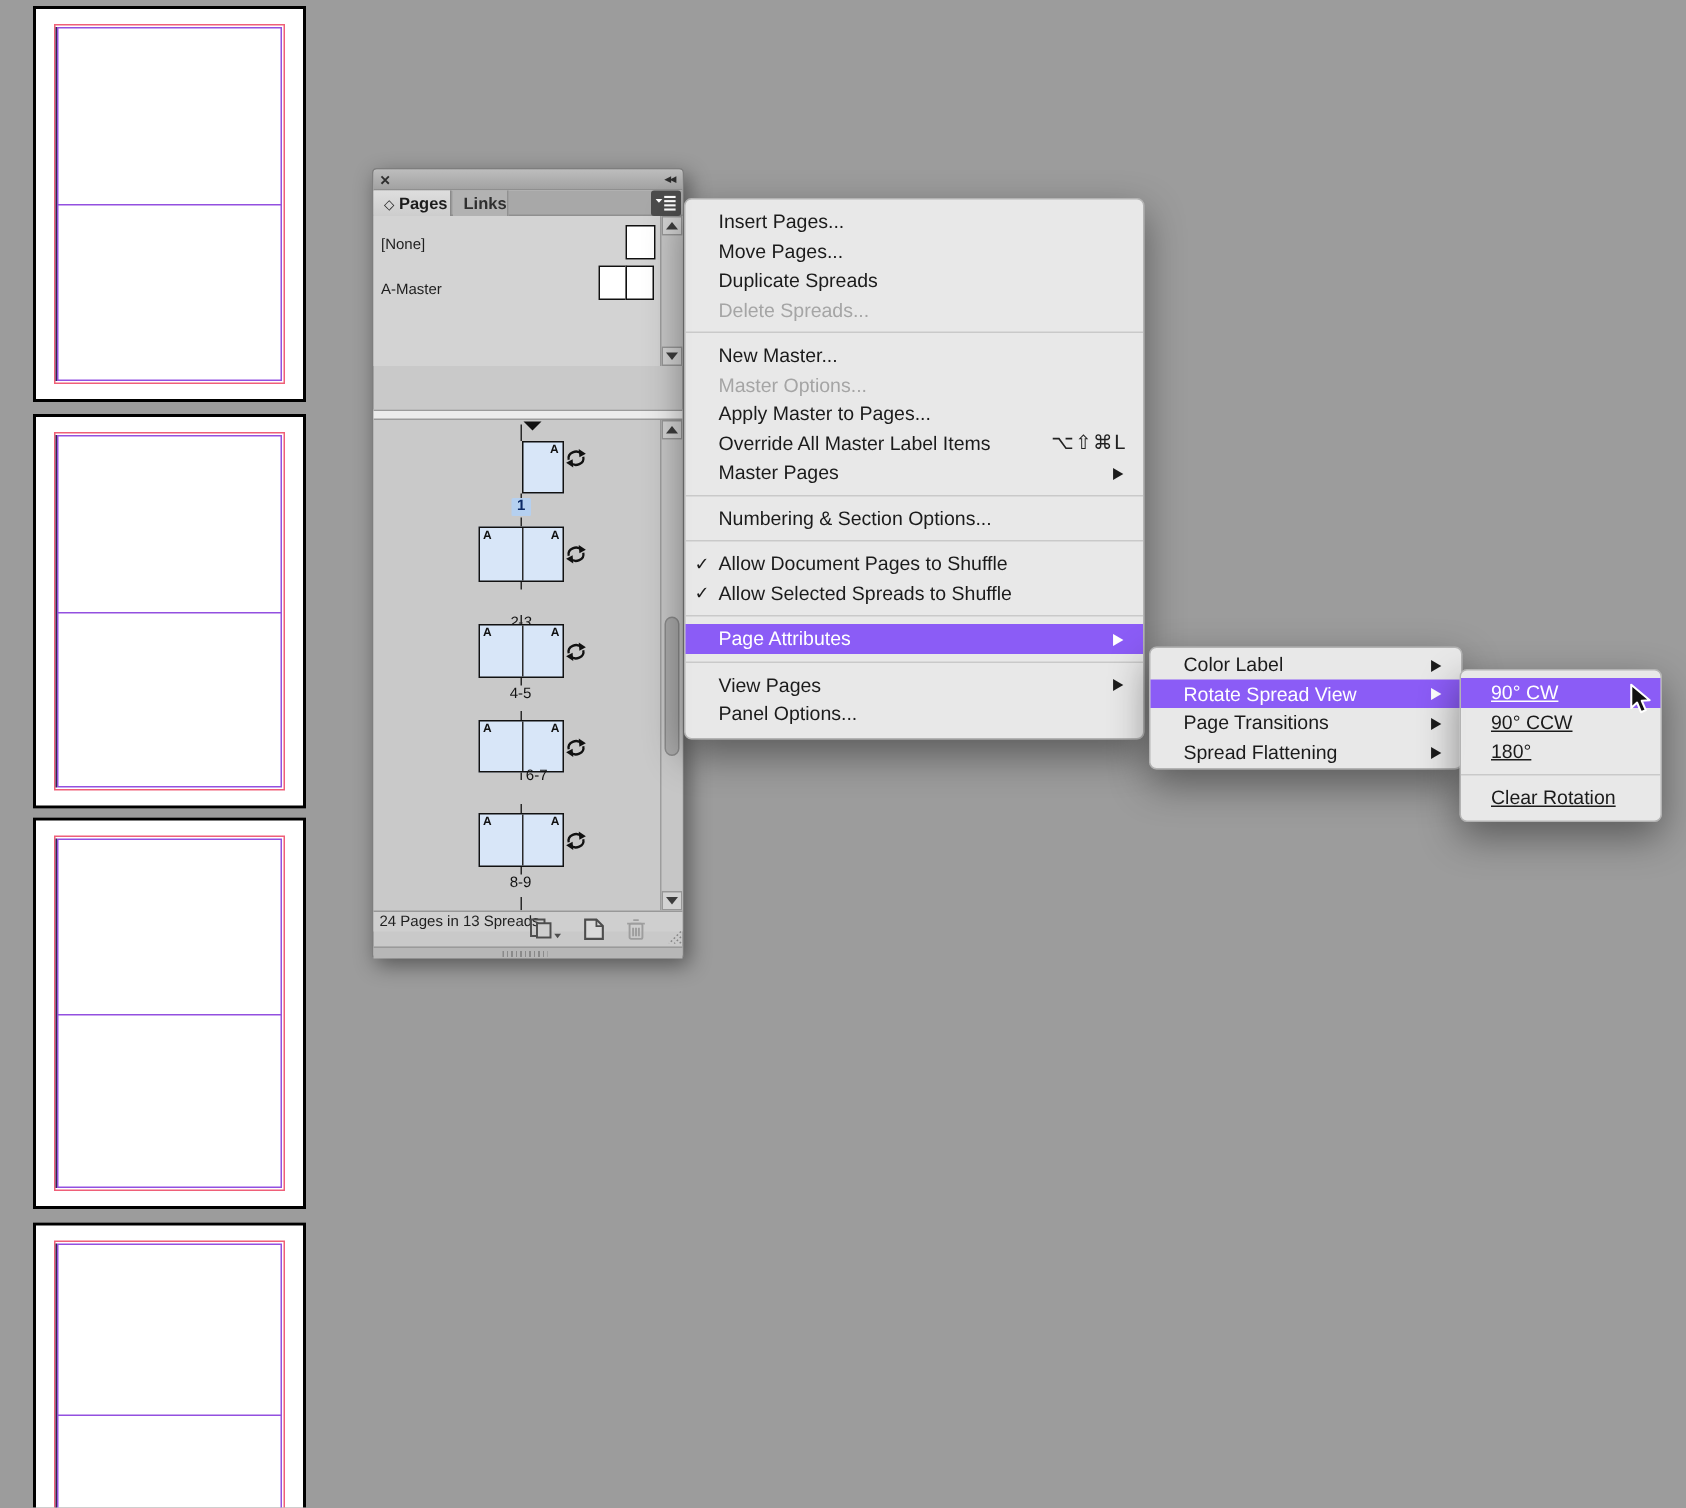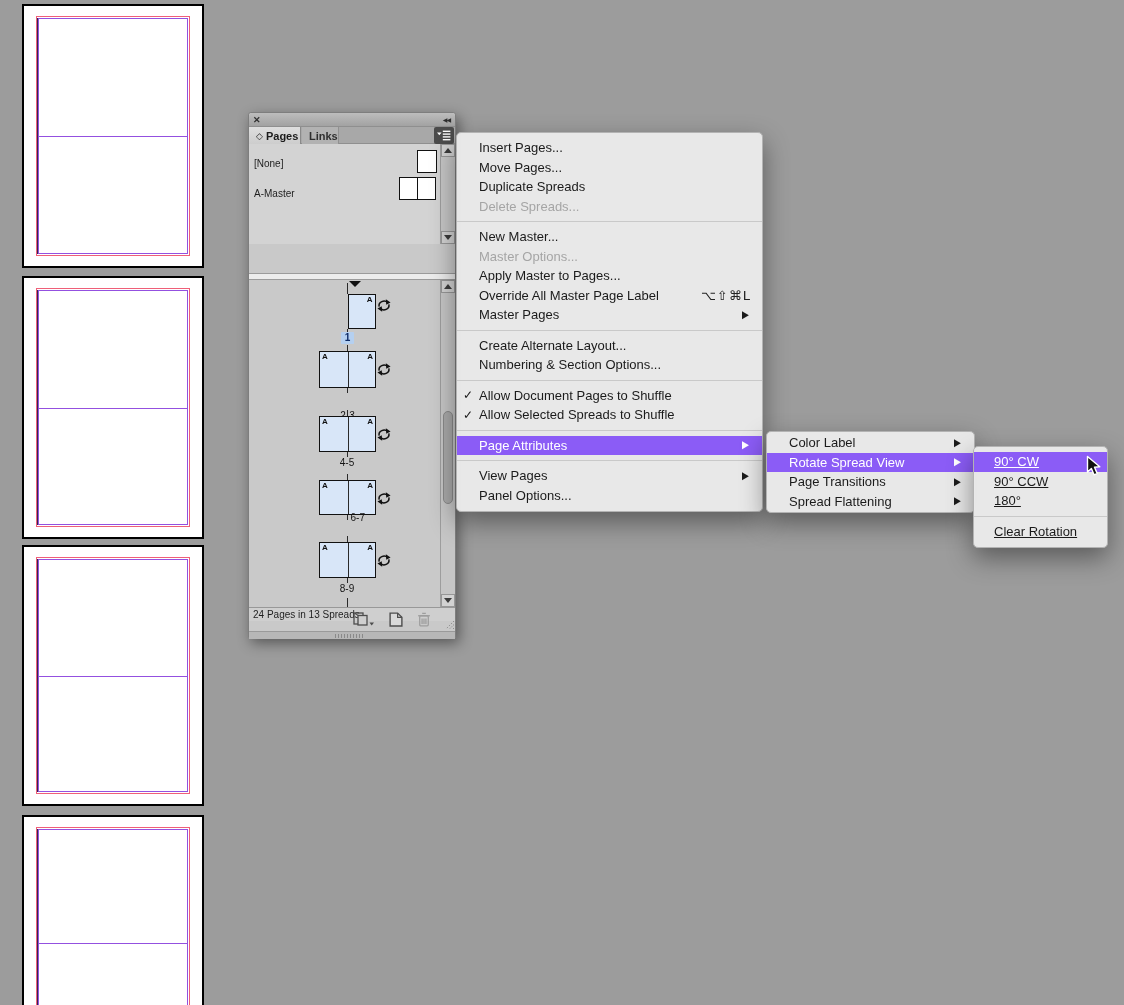--- a/index.html
+++ b/index.html
@@ -300,33 +300,29 @@
   <div class="mi disabled">
       <span class="chk"></span>
       <span class="lbl">Master Options...</span>
     </div>
   <div class="mi">
       <span class="chk"></span>
       <span class="lbl">Apply Master to Pages...</span>
     </div>
   <div class="mi">
       <span class="chk"></span>
-      <span class="lbl">Override All Master Page Label</span>
+      <span class="lbl">Override All Master Label Items</span>
       <span class="sc">⌥⇧⌘L</span>
     </div>
   <div class="mi">
       <span class="chk"></span>
       <span class="lbl">Master Pages</span>
       <span class="arr">▶</span>
     </div>
   <div class="msep"></div>
-  <div class="mi">
-      <span class="chk"></span>
-      <span class="lbl">Create Alternate Layout...</span>
-    </div>
   <div class="mi">
       <span class="chk"></span>
       <span class="lbl">Numbering &amp; Section Options...</span>
     </div>
   <div class="msep"></div>
   <div class="mi">
       <span class="chk">✓</span>
       <span class="lbl">Allow Document Pages to Shuffle</span>
     </div>
   <div class="mi">

